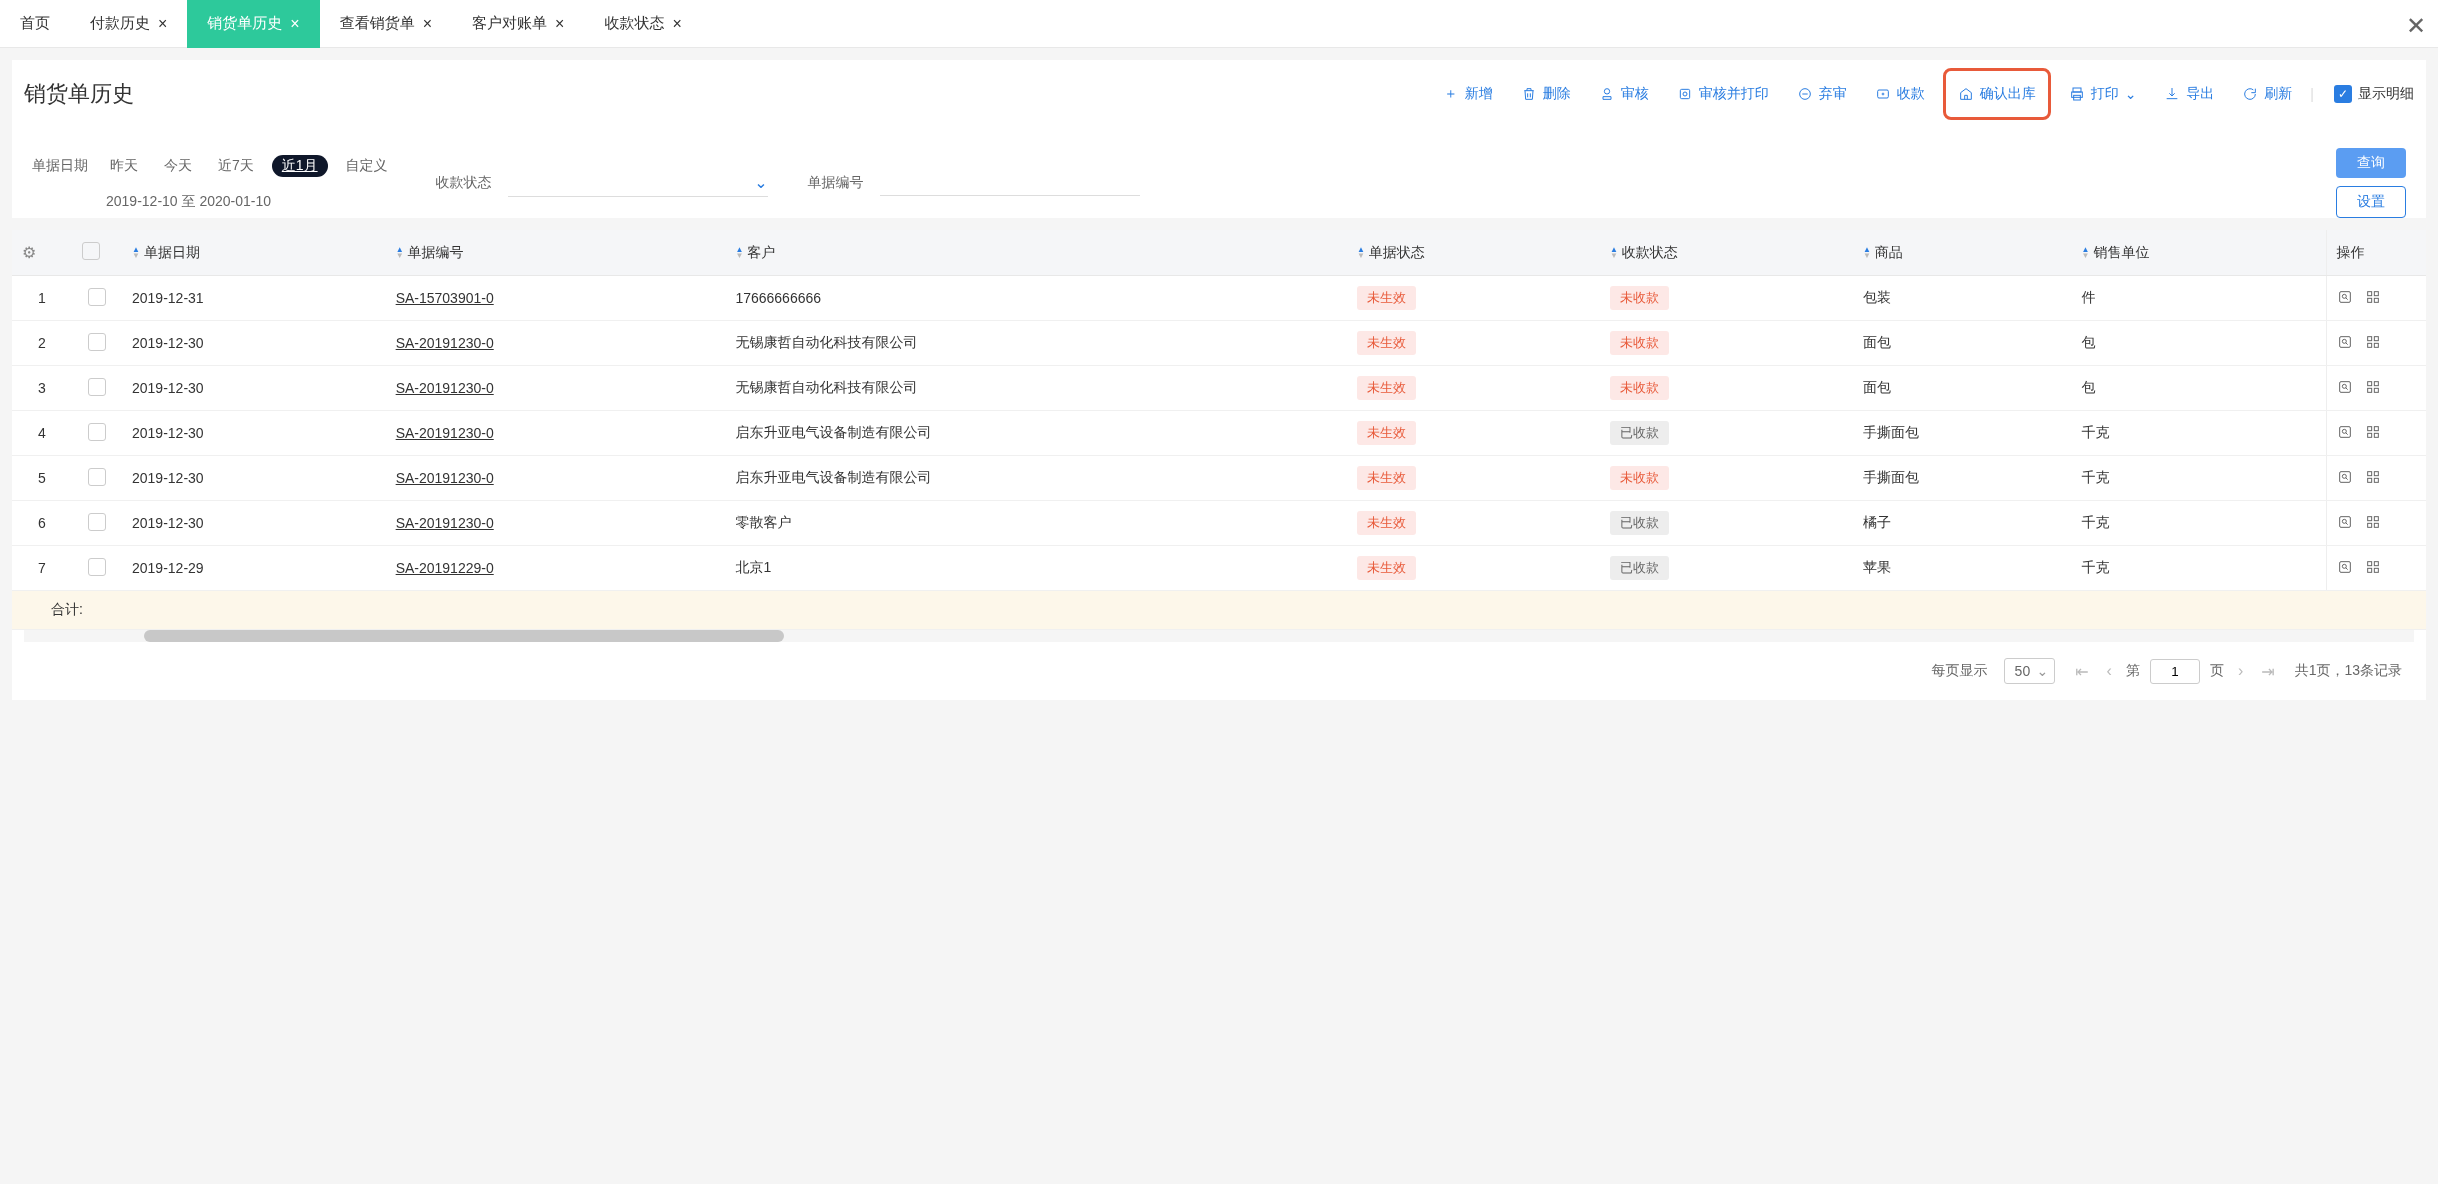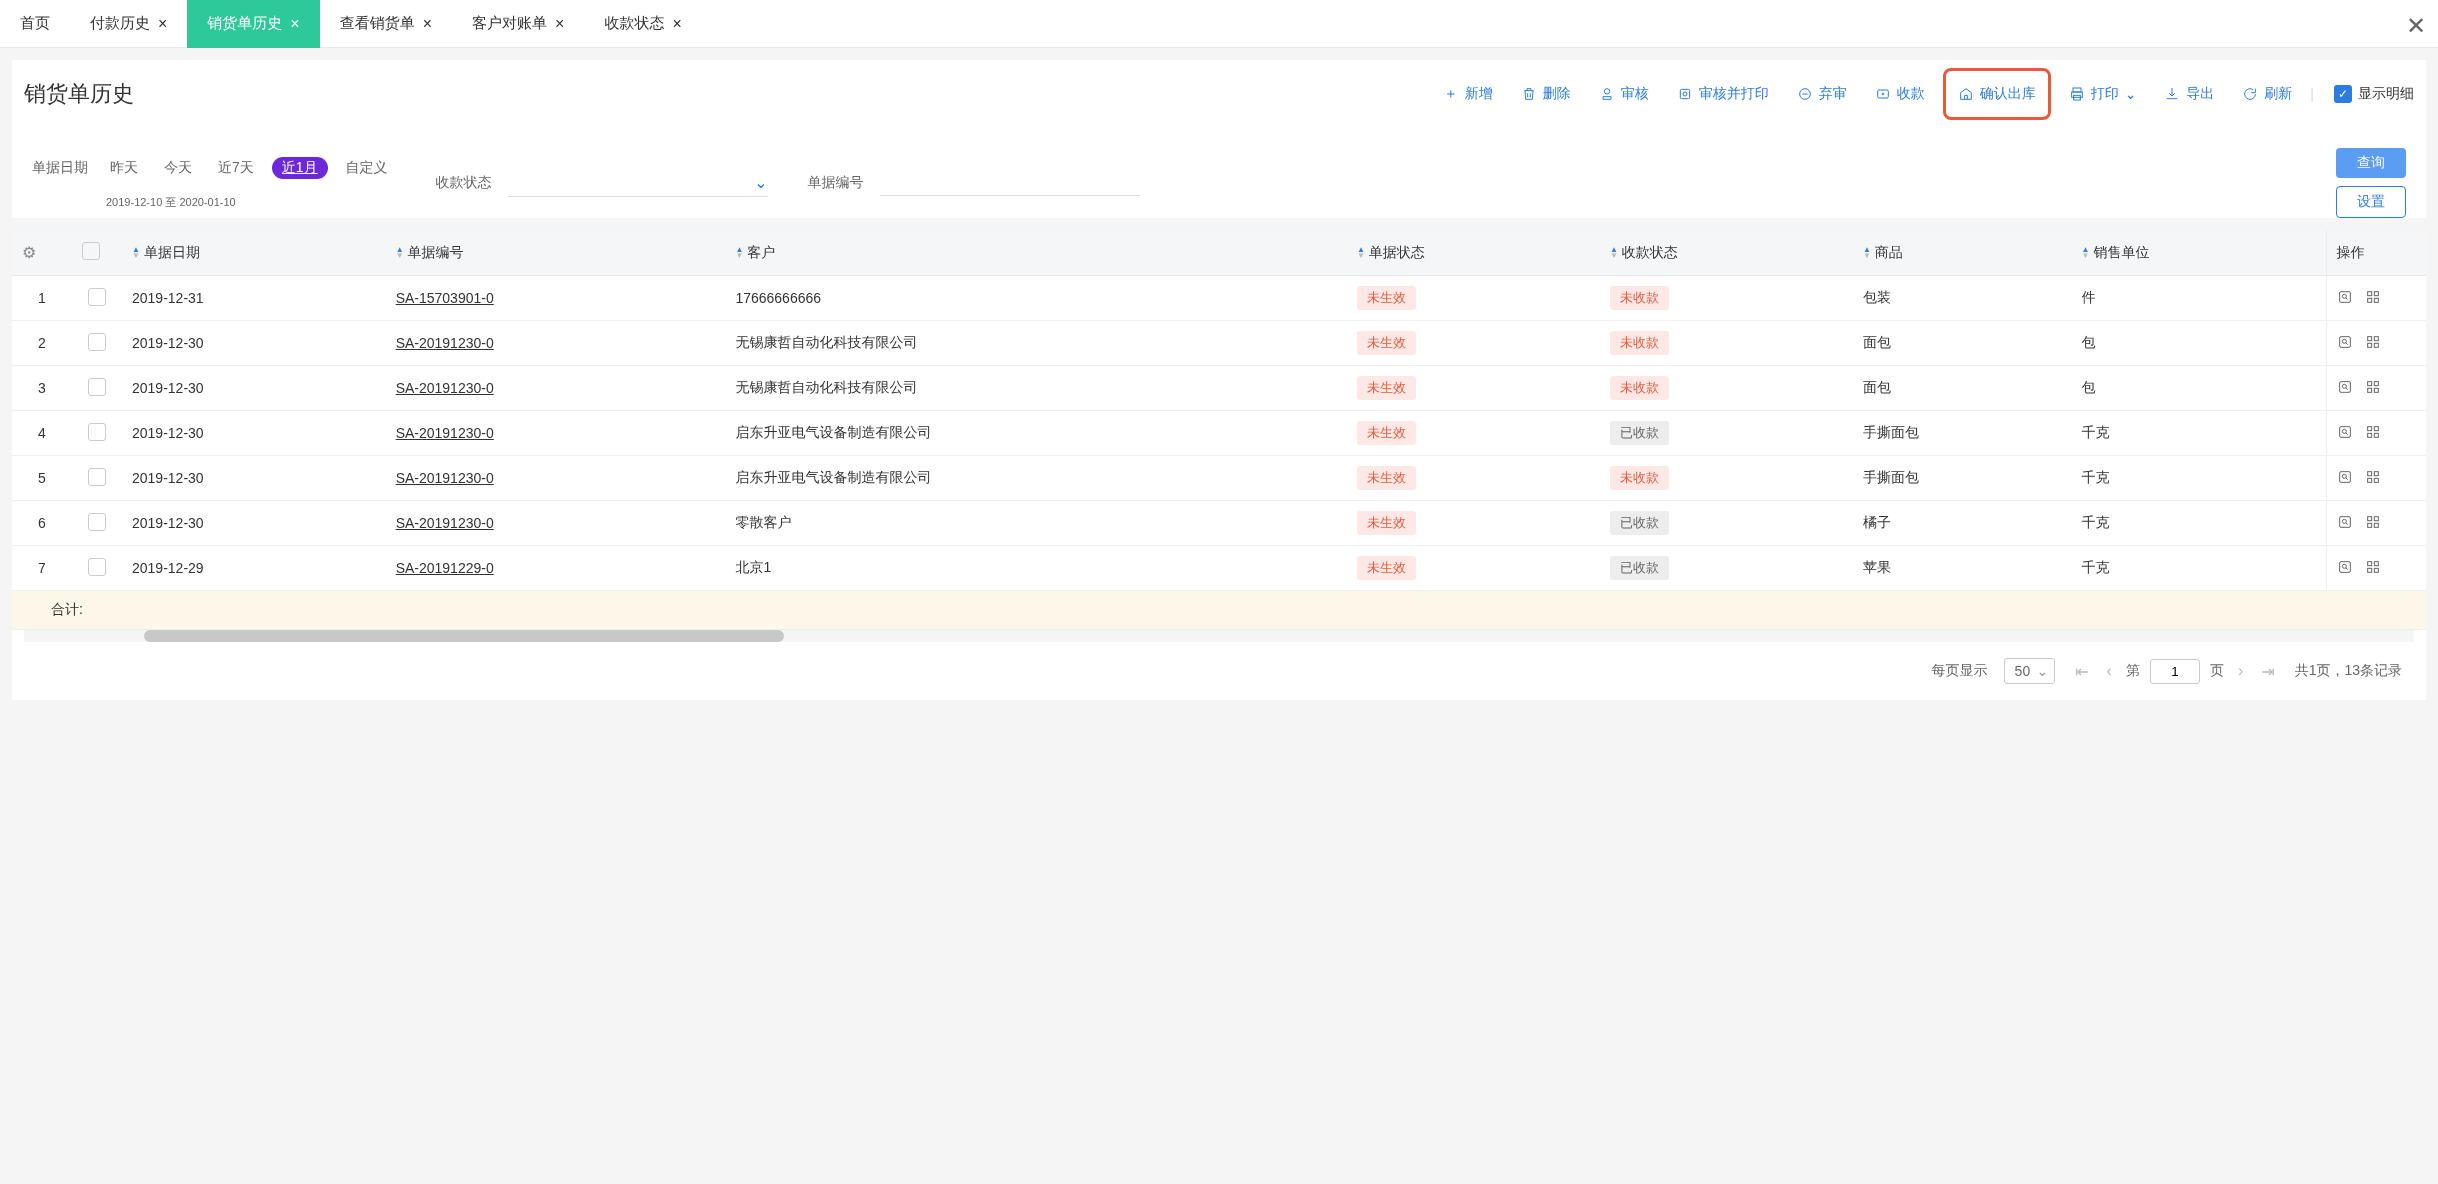--- a/index.html
+++ b/index.html
@@ -17,22 +17,22 @@
 .tool-btn.highlight { border: 3px solid #e85a3a; border-radius: 8px; padding: 14px 12px; text-align: center; }
 .tool-icon { width: 16px; height: 16px; display: inline-flex; align-items: center; justify-content: center; }
 .detail-toggle { display: flex; align-items: center; gap: 6px; color: #333; margin-left: 12px; }
 .checkbox-blue { width: 18px; height: 18px; border-radius: 3px; background: #2a7de1; display: inline-flex; align-items: center; justify-content: center; color: #fff; font-size: 12px; }
 .filter-panel { background: #fff; padding: 12px 20px 0; }
 .filter-row { display: flex; align-items: center; gap: 40px; }
 .filter-item { display: flex; align-items: center; gap: 16px; }
 .filter-label { color: #666; font-size: 14px; }
 .date-presets { display: flex; align-items: center; gap: 10px; }
 .date-preset { padding: 2px 8px; cursor: pointer; color: #666; }
-.date-preset.active { background: #6d28d9; color: #fff; border-radius: 12px; padding: 2px 10px; text-decoration: underline; }
-.date-range { color: #666; font-size: 11px; margin-top: 16px; }
+.date-preset.active { background: #0f172a; color: #fff; border-radius: 12px; padding: 2px 10px; text-decoration: underline; }
+.date-range { color: #666; font-size: 14px; margin-top: 16px; }
 .filter-input-wrap { border-bottom: 1px solid #ddd; padding: 4px 0; min-width: 260px; display: flex; align-items: center; justify-content: space-between; }
 .filter-input { border: none; outline: none; width: 100%; font-size: 14px; }
 .chevron-down { color: #2a7de1; font-size: 16px; }
 .filter-actions { display: flex; flex-direction: column; gap: 8px; margin-left: auto; }
 .btn-primary { background: #5b9df2; color: #fff; border: none; border-radius: 4px; padding: 6px 20px; cursor: pointer; font-size: 14px; }
 .btn-outline { background: #fff; color: #2a7de1; border: 1px solid #2a7de1; border-radius: 4px; padding: 6px 20px; cursor: pointer; font-size: 14px; }
 .expand-more { text-align: center; padding: 6px 0; }
 .expand-more-btn { background: #f0f0f0; border: none; border-radius: 4px; padding: 6px 16px; color: #666; cursor: pointer; font-size: 13px; }
 .table-wrap { background: #fff; margin-top: 12px; overflow: auto; position: relative; }
 .data-table { width: 100%; border-collapse: collapse; }

